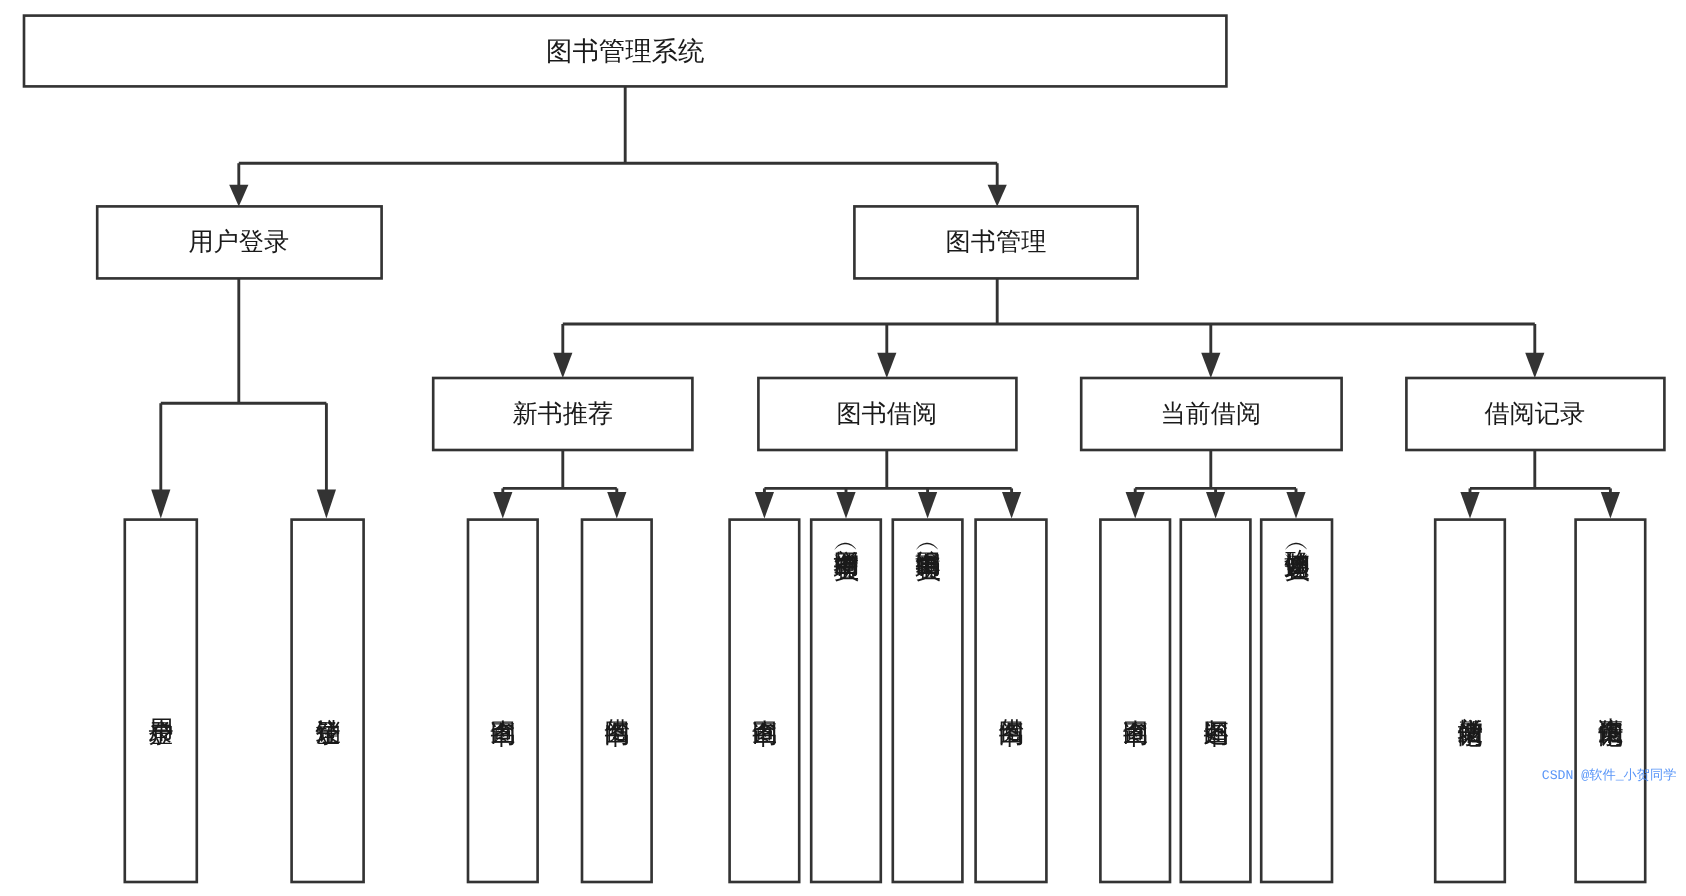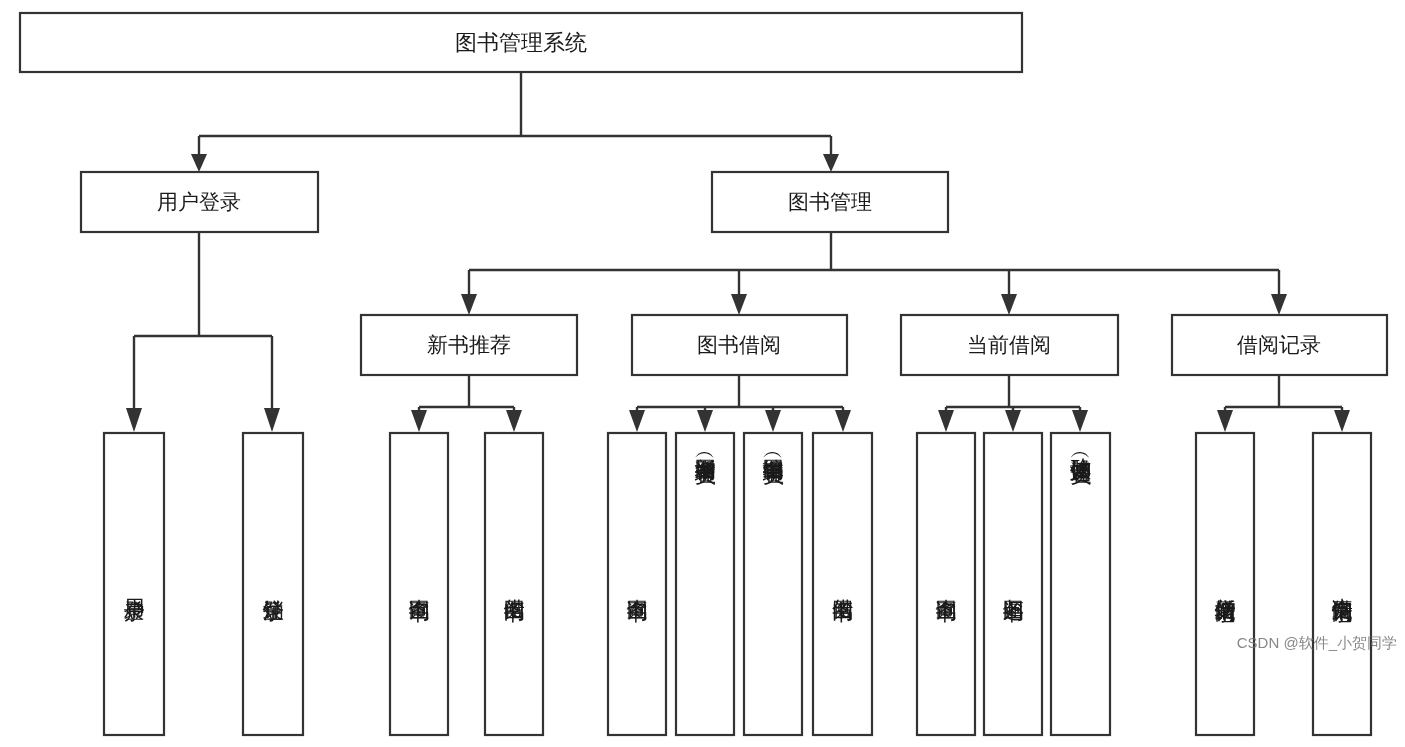--- a/index.html
+++ b/index.html
@@ -69,23 +69,23 @@
     display: flex;
     align-items: center;
     justify-content: center;
     white-space: nowrap;
     pointer-events: none;
   }
   .watermark {
     position: absolute;
     right: 8px;
     bottom: 4px;
-    font-family: Liberation Sans, sans-serif;
-    font-size: 15px;
-    color: #737373;
+    font-family: Liberation Mono, monospace;
+    font-size: 11px;
+    color: #3b82f6;
     opacity: 0.85;
     white-space: nowrap;
   }
 </style>
 </head>
 <body>
 
 <div id="diagram-root">
 
   <svg id="flow" viewBox="0 0 1405 747">

